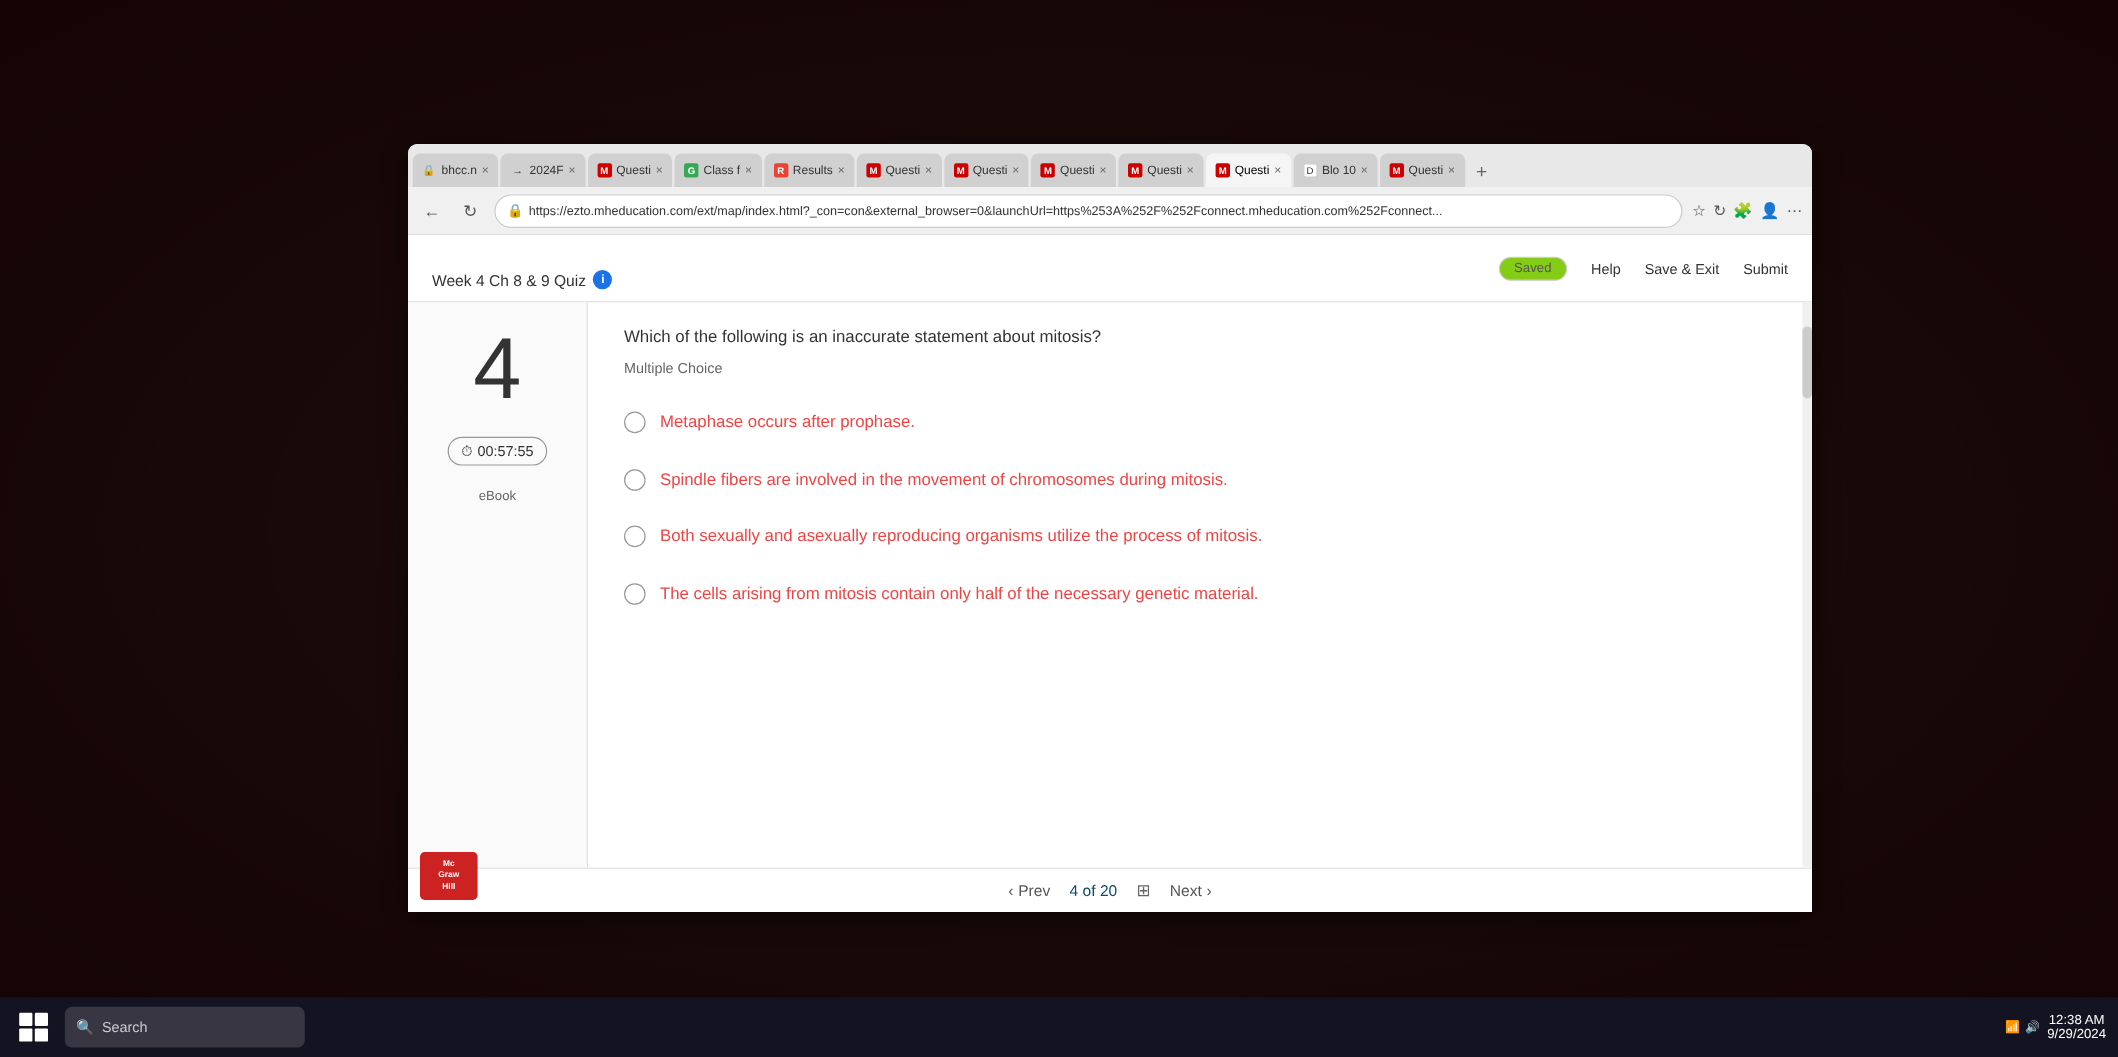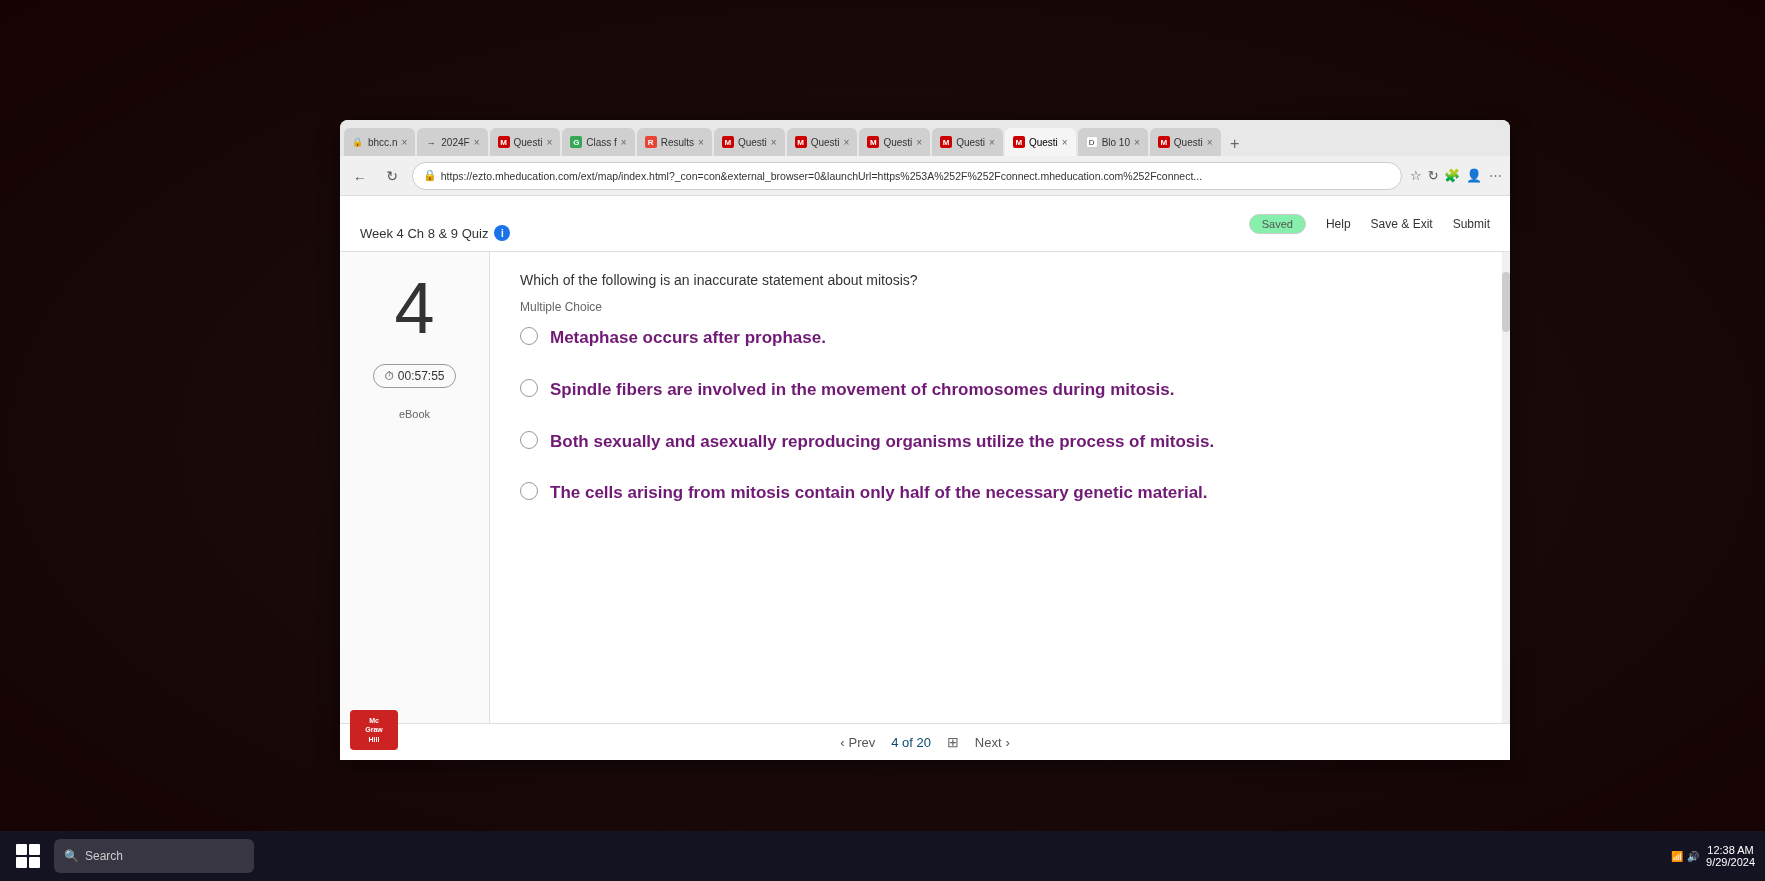--- a/index.html
+++ b/index.html
@@ -200,21 +200,21 @@
       font-weight: bold;
     }
 
     .quiz-header-actions {
       display: flex;
       gap: 20px;
       align-items: center;
     }
 
     .saved-badge {
-      background: #86efac;
+      background: #84cc16;
       border: 1px solid #ccc;
       border-radius: 12px;
       padding: 3px 12px;
       font-size: 11px;
       color: #555;
     }
 
     .header-btn {
       font-size: 12px;
       color: #333;
@@ -276,21 +276,21 @@
     .question-text {
       font-size: 14px;
       color: #333;
       margin-bottom: 12px;
       font-weight: 400;
     }
 
     .question-type {
       font-size: 12px;
       color: #666;
-      margin-bottom: 12px;
+      margin-bottom: 28px;
     }
 
     .answer-option {
       display: flex;
       align-items: flex-start;
       gap: 12px;
       margin-bottom: 28px;
       cursor: pointer;
     }
 
@@ -298,24 +298,23 @@
       width: 18px;
       height: 18px;
       border: 1.5px solid #999;
       border-radius: 50%;
       flex-shrink: 0;
       margin-top: 1px;
       background: white;
     }
 
     .option-text {
-      font-size: 17px;
-      color: #701a75;
+      font-size: 14px;
+      color: #ef4444;
       line-height: 1.4;
-      font-weight: bold;
     }
 
     
     .scrollbar {
       position: absolute;
       right: 0;
       top: 0;
       width: 8px;
       height: 100%;
       background: #f0f0f0;

